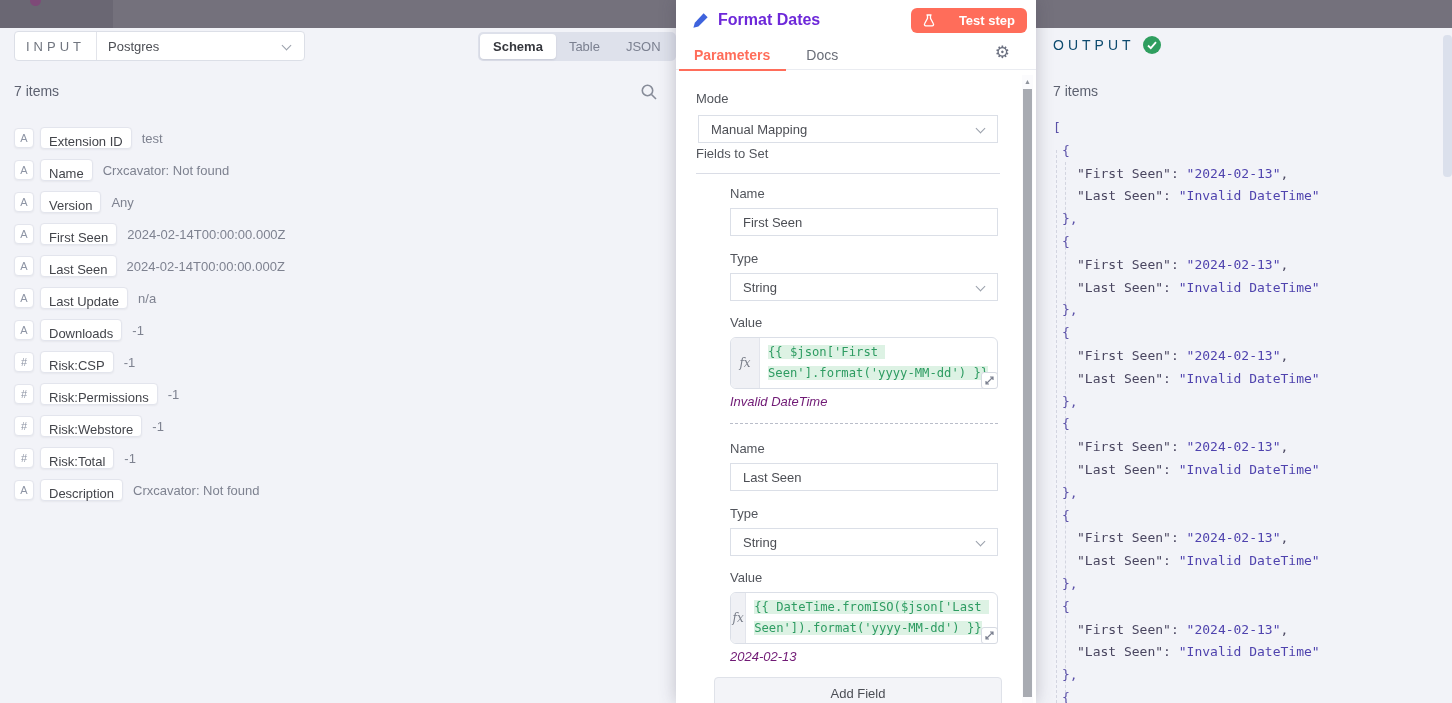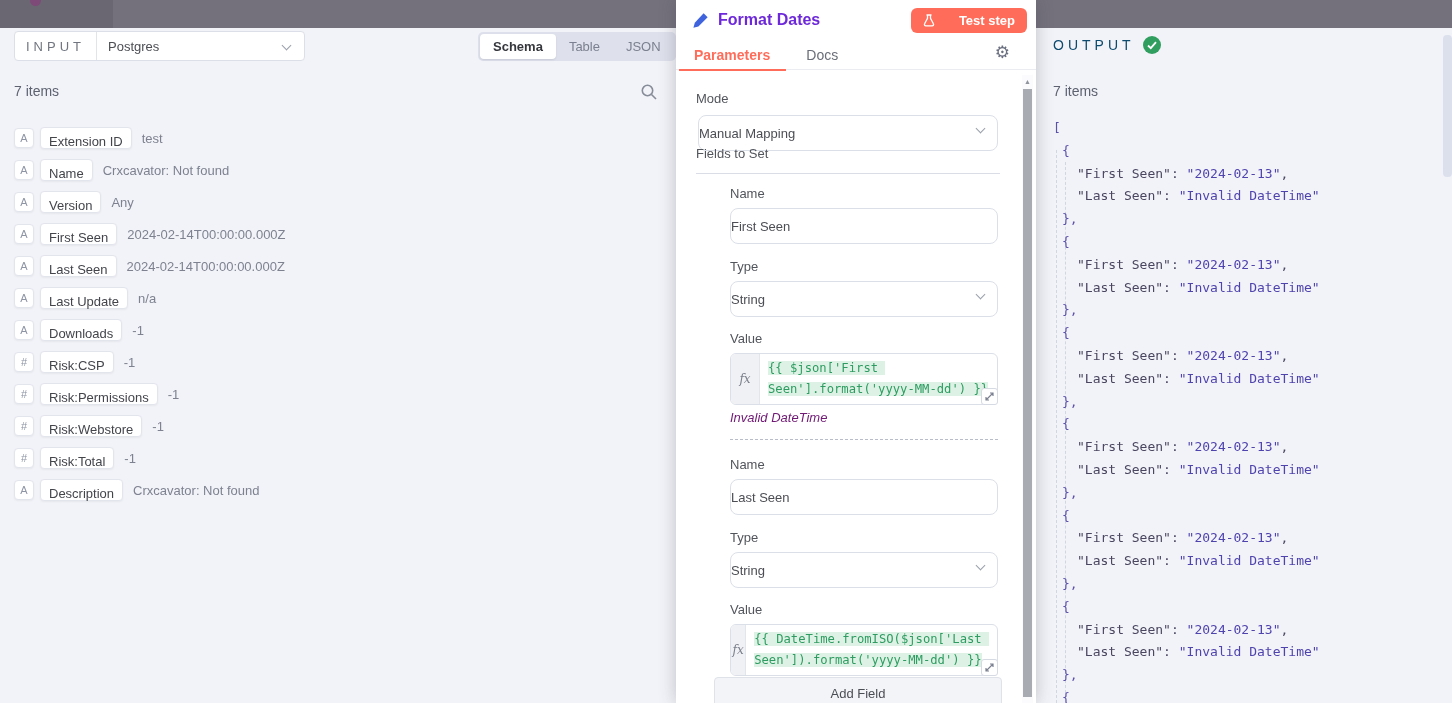--- a/index.html
+++ b/index.html
@@ -50,22 +50,22 @@
     align-items:center; gap:24px; cursor:pointer; font-family:inherit; }
   .ndv-tabs { position:absolute; top:40px; left:0; right:0; height:30px; padding:0 18px;
     display:flex; align-items:center; border-bottom:1px solid #eaecf1; }
   .ndv-tab { font-size:14px; color:#6a6e78; margin-right:36px; cursor:pointer; position:relative; }
   .ndv-tab.active { color:#ff6d5a; font-weight:bold; }
   .ndv-tab.active::after { content:""; position:absolute; left:-15px; right:-16px; bottom:-8px; height:2px; background:#ff6d5a; }
   .gear-icon { position:absolute; right:26px; top:44px; font-size:17px; color:#6b7080; cursor:pointer; line-height:1; }
   .param-label { font-size:13px; color:#52555c; }
   .mode-label { position:absolute; left:20px; top:91px; }
   .mode-select { position:absolute; left:22px; top:115px; width:300px; }
-  .like-select, .like-input { height:36px; background:#fff; border:1px solid #dbdfe7; border-radius:8px;
-    font-size:13px; color:#4c4e54; display:flex; align-items:center; padding-left:0; position:relative; cursor:pointer; }
+  .like-select, .like-input { height:28px; background:#fff; border:1px solid #dbdfe7; border-radius:0;
+    font-size:13px; color:#4c4e54; display:flex; align-items:center; padding-left:12px; position:relative; cursor:pointer; }
   .like-select .chev { position:absolute; right:13px; top:12px; }
   .section-label { position:absolute; left:20px; top:146px; width:304px; padding-bottom:12px; border-bottom:1px solid #dadde6; }
   .fields-list { position:absolute; left:54px; top:186px; width:268px; }
   .fields-list .param-label { display:block; margin-bottom:7px; }
   .fields-list .like-input { margin-bottom:15px; cursor:text; }
   .fields-list .like-select { margin-bottom:14px; }
   .fx-box { position:relative; display:flex; border:1px solid #dbdfe7; border-radius:6px; min-height:50px;
     margin-bottom:5px; background:#fff; cursor:text; }
   .fx-col { width:29px; background:#f0f1f5; border-right:1px solid #e3e5ec; border-radius:5px 0 0 5px;
     display:flex; align-items:center; justify-content:center; font-family:"DejaVu Serif",serif;

